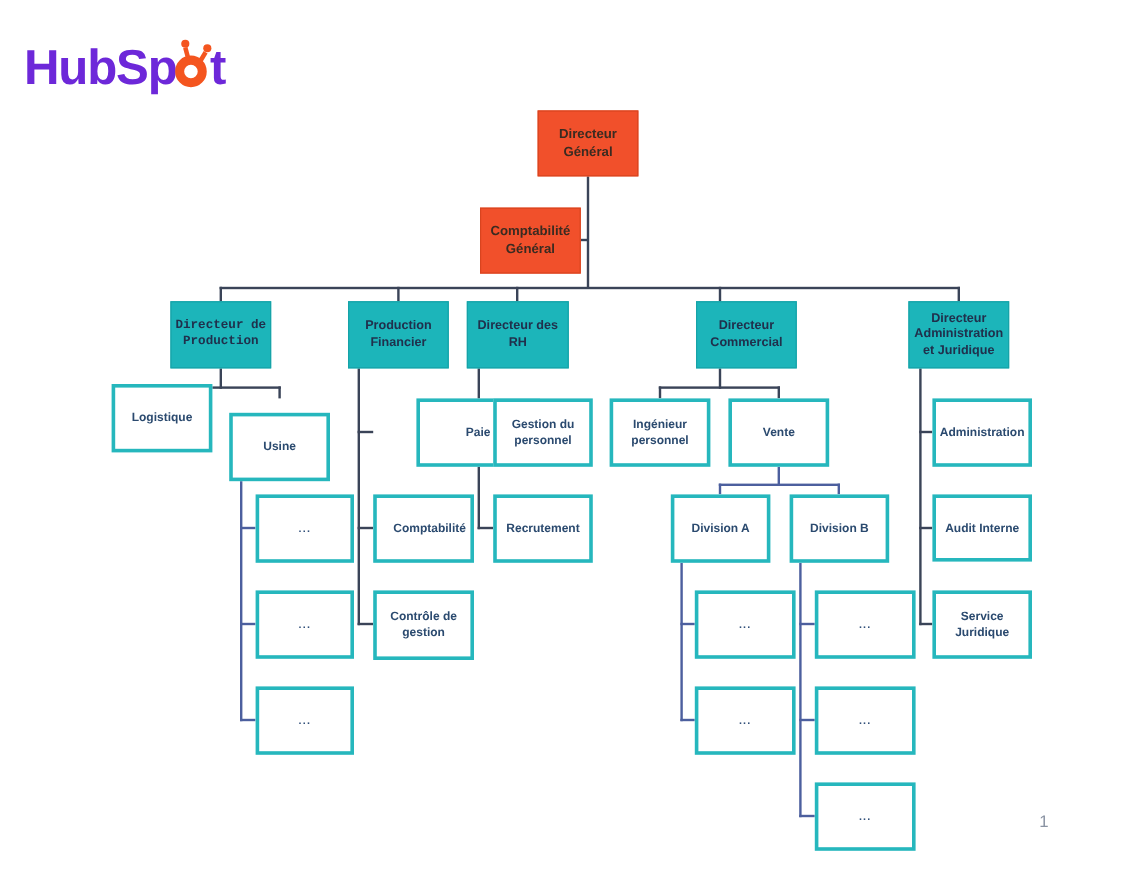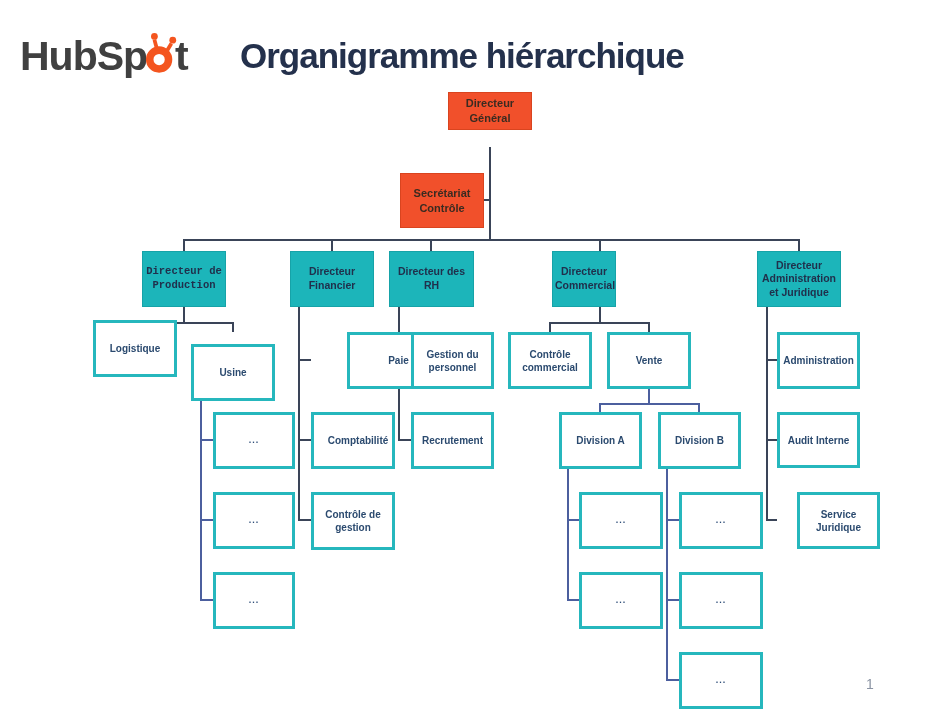--- a/index.html
+++ b/index.html
@@ -3,21 +3,21 @@
 <meta charset="utf-8">
 <style>
   html,body { margin:0; padding:0; background:#ffffff; }
   .stage {
     position:relative; width:943px; height:728px; background:#ffffff;
     font-family:"Liberation Sans", sans-serif; overflow:hidden;
   }
   
   .logo {
     position:absolute; left:20px; top:22px; height:58px;
-    display:flex; align-items:flex-end; color:#404040;
+    display:flex; align-items:flex-end; color:#6d28d9;
     font-weight:700; font-size:41px; letter-spacing:-1px;
   }
   .logo .sprocket { margin:0 -2px 6px -2px; }
   .title {
     position:absolute; left:240px; top:36px; width:480px;
     color:#24314c; font-weight:700; font-size:35px; letter-spacing:-1px;
     white-space:nowrap;
   }
   
   .node {
@@ -59,21 +59,20 @@
     <svg class="sprocket" width="32" height="44" viewBox="0 0 34 46" aria-hidden="true">
       <circle cx="15" cy="31" r="10" fill="none" stroke="#f4551f" stroke-width="8"></circle>
       <line x1="13" y1="21" x2="10" y2="10" stroke="#f4551f" stroke-width="4"></line>
       <circle cx="10" cy="6.5" r="3.6" fill="#f4551f"></circle>
       <line x1="22" y1="24" x2="28" y2="14" stroke="#f4551f" stroke-width="4"></line>
       <circle cx="29.5" cy="10.5" r="3.6" fill="#f4551f"></circle>
     </svg>
     <span>t</span>
   </div>
 
-  <div class="title">Organigramme hiérarchique</div>
 
   <div id="chart-layer">
       <div class="seg navy" style="left: 489px; top: 147px; width: 2px; height: 93px;"></div>
       <div class="seg navy" style="left: 484px; top: 199px; width: 6px; height: 2px;"></div>
       <div class="seg navy" style="left: 183px; top: 239px; width: 617px; height: 2px;"></div>
       <div class="seg navy" style="left: 183px; top: 239px; width: 2px; height: 12px;"></div>
       <div class="seg navy" style="left: 331px; top: 239px; width: 2px; height: 12px;"></div>
       <div class="seg navy" style="left: 430px; top: 239px; width: 2px; height: 12px;"></div>
       <div class="seg navy" style="left: 599px; top: 239px; width: 2px; height: 12px;"></div>
       <div class="seg navy" style="left: 798px; top: 239px; width: 2px; height: 12px;"></div>
@@ -104,55 +103,55 @@
       <div class="seg blue" style="left: 599px; top: 403px; width: 101px; height: 2px;"></div>
       <div class="seg blue" style="left: 599px; top: 403px; width: 2px; height: 9px;"></div>
       <div class="seg blue" style="left: 698px; top: 403px; width: 2px; height: 9px;"></div>
       <div class="seg blue" style="left: 567px; top: 469px; width: 2px; height: 132px;"></div>
       <div class="seg blue" style="left: 567px; top: 519px; width: 12px; height: 2px;"></div>
       <div class="seg blue" style="left: 567px; top: 599px; width: 12px; height: 2px;"></div>
       <div class="seg blue" style="left: 666px; top: 469px; width: 2px; height: 212px;"></div>
       <div class="seg blue" style="left: 666px; top: 519px; width: 13px; height: 2px;"></div>
       <div class="seg blue" style="left: 666px; top: 599px; width: 13px; height: 2px;"></div>
       <div class="seg blue" style="left: 666px; top: 679px; width: 13px; height: 2px;"></div>
-      <div class="node orange" style="left: 448px; top: 92px; width: 84px; height: 38px;">
+      <div class="node orange" style="left: 448px; top: 92px; width: 84px; height: 55px;">
         <span>Directeur Général</span>
       </div>
       <div class="node orange" style="left: 400px; top: 173px; width: 84px; height: 55px;">
-        <span>Secrétariat Contrôle</span>
+        <span>Comptabilité Général</span>
       </div>
       <div class="node teal" style="left: 142px; top: 251px; width: 84px; height: 56px; font-family: Liberation Mono, monospace;">
         <span>Directeur de Production</span>
       </div>
       <div class="node teal" style="left: 290px; top: 251px; width: 84px; height: 56px;">
-        <span>Directeur Financier</span>
+        <span>Production Financier</span>
       </div>
       <div class="node teal" style="left: 389px; top: 251px; width: 85px; height: 56px;">
         <span>Directeur des RH</span>
       </div>
-      <div class="node teal" style="left: 552px; top: 251px; width: 64px; height: 56px;">
+      <div class="node teal" style="left: 580px; top: 251px; width: 84px; height: 56px;">
         <span>Directeur Commercial</span>
       </div>
       <div class="node teal" style="left: 757px; top: 251px; width: 84px; height: 56px;">
         <span>Directeur Administration et Juridique</span>
       </div>
       <div class="node white" style="left: 93px; top: 320px; width: 84px; height: 57px;">
         <span>Logistique</span>
       </div>
       <div class="node white" style="left: 191px; top: 344px; width: 84px; height: 57px;">
         <span>Usine</span>
       </div>
       <div class="node white" style="left: 311px; top: 332px; width: 103px; height: 57px; margin-left: 36px;">
         <span>Paie</span>
       </div>
       <div class="node white" style="left: 411px; top: 332px; width: 83px; height: 57px;">
         <span>Gestion du personnel</span>
       </div>
       <div class="node white" style="left: 508px; top: 332px; width: 84px; height: 57px;">
-        <span>Contrôle commercial</span>
+        <span>Ingénieur personnel</span>
       </div>
       <div class="node white" style="left: 607px; top: 332px; width: 84px; height: 57px;">
         <span>Vente</span>
       </div>
       <div class="node white" style="left: 777px; top: 332px; width: 83px; height: 57px;">
         <span>Administration</span>
       </div>
       <div class="node white dots" style="left: 213px; top: 412px; width: 82px; height: 57px;">
         <span>...</span>
       </div>
@@ -176,21 +175,21 @@
       </div>
       <div class="node white" style="left: 311px; top: 492px; width: 84px; height: 58px;">
         <span>Contrôle de gestion</span>
       </div>
       <div class="node white dots" style="left: 579px; top: 492px; width: 84px; height: 57px;">
         <span>...</span>
       </div>
       <div class="node white dots" style="left: 679px; top: 492px; width: 84px; height: 57px;">
         <span>...</span>
       </div>
-      <div class="node white" style="left: 777px; top: 492px; width: 83px; height: 57px; margin-left: 20px;">
+      <div class="node white" style="left: 777px; top: 492px; width: 83px; height: 57px;">
         <span>Service Juridique</span>
       </div>
       <div class="node white dots" style="left: 213px; top: 572px; width: 82px; height: 57px;">
         <span>...</span>
       </div>
       <div class="node white dots" style="left: 579px; top: 572px; width: 84px; height: 57px;">
         <span>...</span>
       </div>
       <div class="node white dots" style="left: 679px; top: 572px; width: 84px; height: 57px;">
         <span>...</span>

